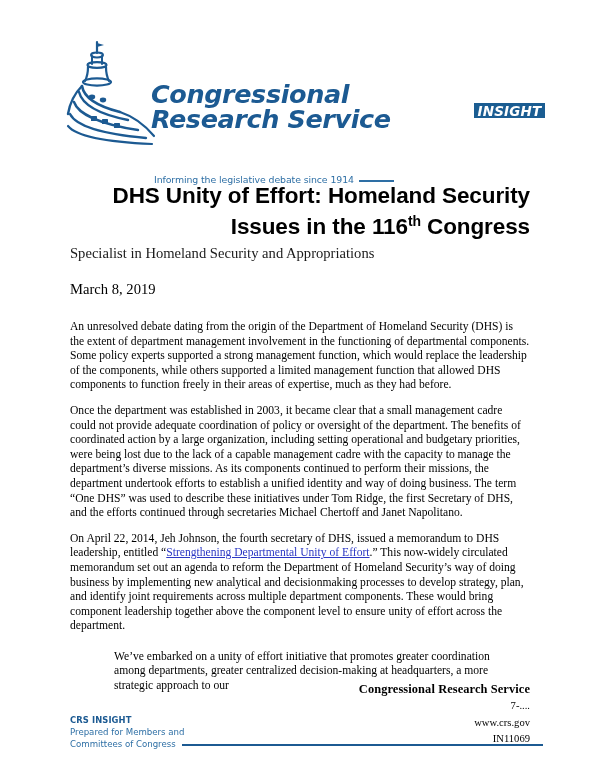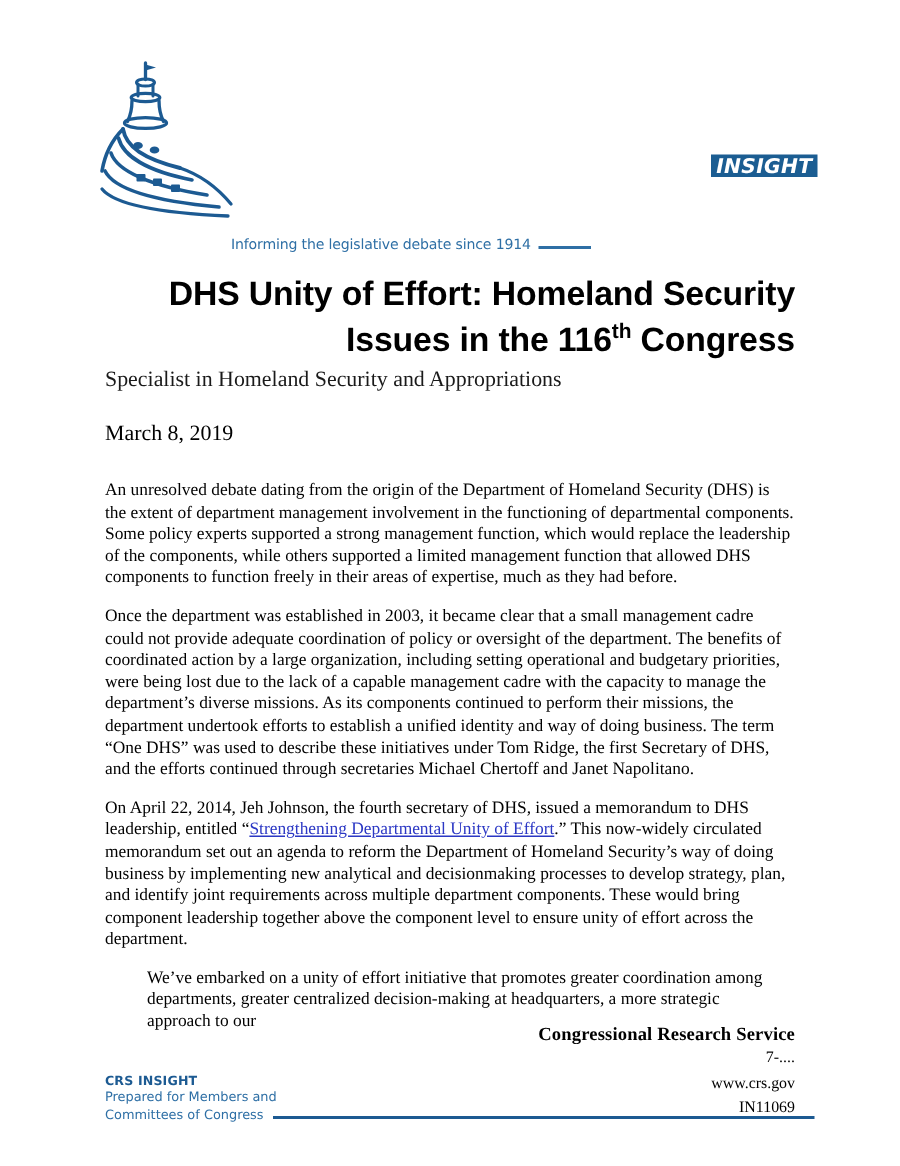--- a/index.html
+++ b/index.html
@@ -61,21 +61,21 @@
     font-size: 25.5px;
     line-height: 25px;
     letter-spacing: -0.4px;
     color: #1C5A92;
     white-space: nowrap;
   }
 
   .tagline-row {
     position: absolute;
     left: 88px;
-    top: 118px;
+    top: 134px;
     width: 240px;
     display: flex;
     align-items: center;
   }
 
   .tagline {
     font-family: "DejaVu Sans", sans-serif;
     font-size: 9.4px;
     letter-spacing: -0.1px;
     color: #2E6FA5;
@@ -186,21 +186,21 @@
 
   blockquote.quote {
     margin: 10px 0 0 28px;
     width: 414px;
     font-family: "Liberation Serif", serif;
     font-size: 10.3px;
     line-height: 13.4px;
     text-align: justify;
     color: #000000;
   }
-  blockquote.quote p { margin: 0; }
+  blockquote.quote p { margin: 16px; }
 
   
   .page-footer {
     position: absolute;
     right: 70px;
     top: 681px;
     width: 250px;
     text-align: right;
     font-family: "Liberation Serif", serif;
   }
@@ -285,20 +285,24 @@
 
         <g fill="#1C5A92">
           <ellipse cx="26" cy="57" rx="3.2" ry="2.4"></ellipse>
           <ellipse cx="37" cy="60" rx="3.2" ry="2.4"></ellipse>
           <rect x="25" y="76" width="6" height="5" rx="0.6"></rect>
           <rect x="36" y="79" width="6" height="5" rx="0.6"></rect>
           <rect x="48" y="83" width="6" height="5" rx="0.6"></rect>
         </g>
       </svg>
 
+      <div class="wordmark">
+        <div class="wordmark-line">Congressional</div>
+        <div class="wordmark-line">Research Service</div>
+      </div>
 
       <div class="tagline-row">
         <div class="tagline">Informing the legislative debate since 1914</div>
         <div class="tagline-rule"></div>
       </div>
     </div>
 
     <div class="insight-badge">
       <span>INSIGHT</span>
     </div>

